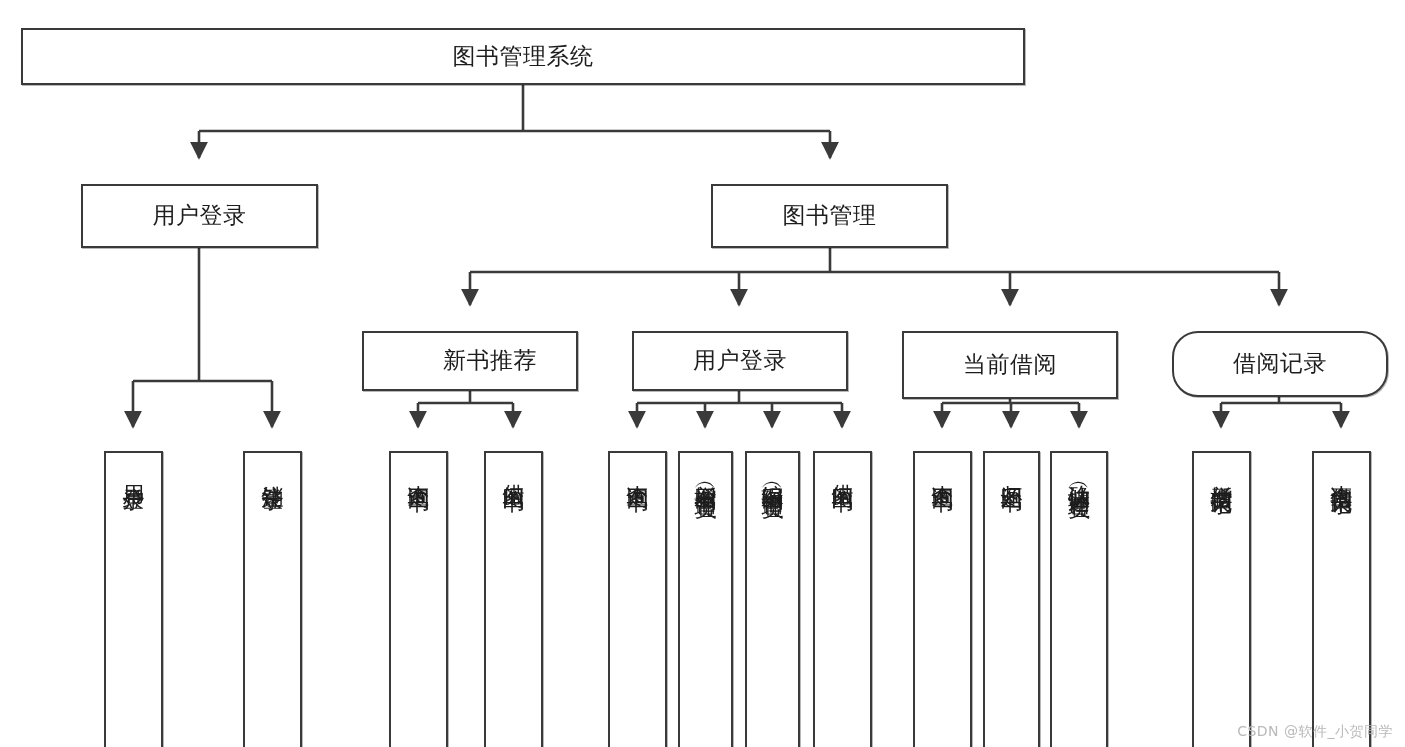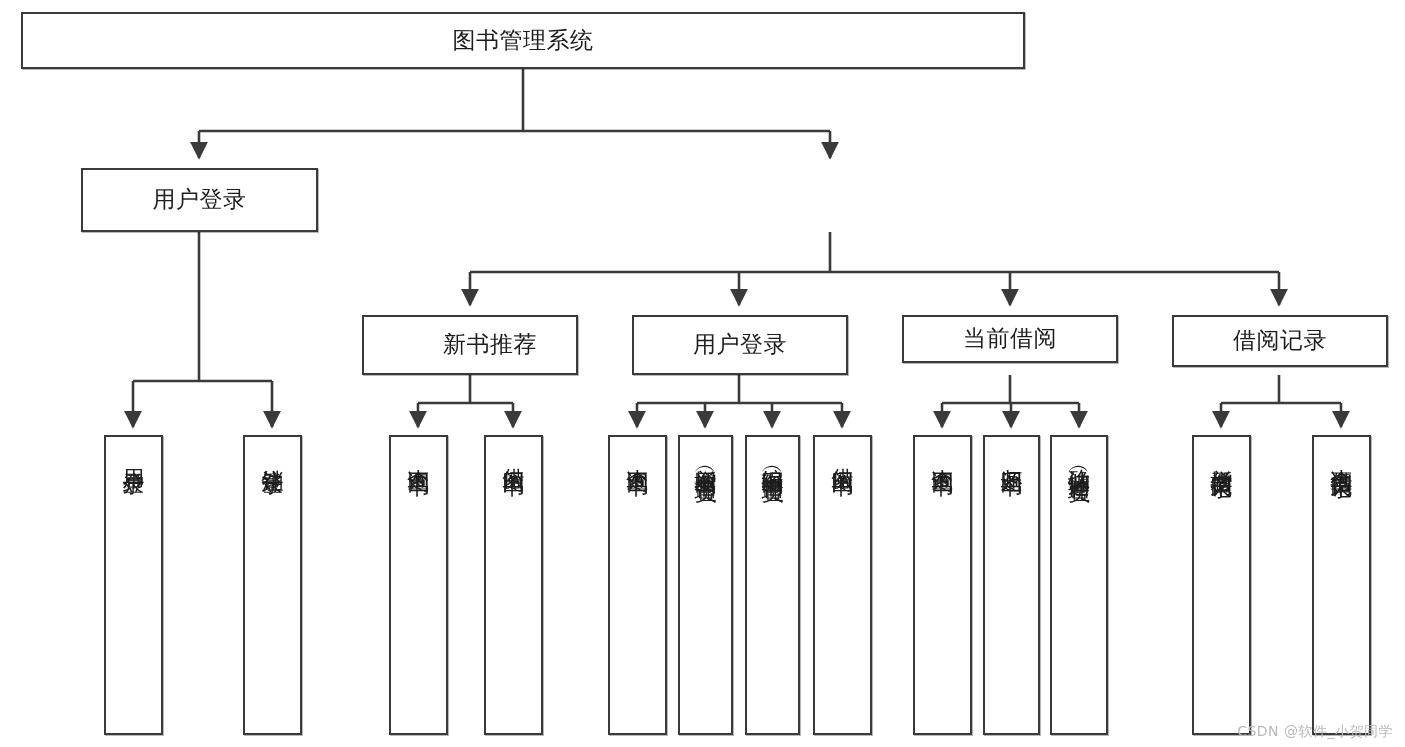--- a/index.html
+++ b/index.html
@@ -27,20 +27,21 @@
     box-sizing:border-box;
     background:#ffffff;
     border:2px solid #3a3a3a;
     display:flex;
     align-items:center;
     justify-content:center;
     text-align:center;
     color:#1d1d1d;
     z-index:3;
     box-shadow:1px 1px 0 rgba(0,0,0,0.28);
+    margin-top:16px;
   }
   .node .lbl{
     display:block;
     line-height:1.18;
     letter-spacing:0.5px;
   }
   
   .node.h .lbl{
     writing-mode:horizontal-tb;
     font-size:23px;
@@ -125,31 +126,34 @@
     </g>
   </svg>
 
   <div class="node h root" style="left:21px; top:12px; width:1004px; height:57px;">
     <span class="lbl">图书管理系统</span>
   </div>
 
   <div class="node h" style="left:81px; top:168px; width:237px; height:64px;">
     <span class="lbl">用户登录</span>
   </div>
+  <div class="node h" style="left:711px; top:168px; width:237px; height:64px;">
+    <span class="lbl">图书管理</span>
+  </div>
 
   <div class="node h" style="left:362px; top:315px; width:216px; height:60px;padding-left:40px;">
     <span class="lbl">新书推荐</span>
   </div>
   <div class="node h" style="left:632px; top:315px; width:216px; height:60px;">
     <span class="lbl">用户登录</span>
   </div>
-  <div class="node h" style="left:902px; top:315px; width:216px; height:48px;">
+  <div class="node h" style="left:902px; top:315px; width:216px; height:68px;">
     <span class="lbl">当前借阅</span>
   </div>
-  <div class="node h" style="left:1172px; top:315px; width:216px; height:52px;">
+  <div class="node h" style="left:1172px; top:315px; width:216px; height:66px;border-radius:26px;">
     <span class="lbl">借阅记录</span>
   </div>
 
   <div class="node v" style="left:104px; top:435px; width:59px; height:300px;">
     <span class="lbl">用户登录</span>
   </div>
   <div class="node v" style="left:243px; top:435px; width:59px; height:300px;">
     <span class="lbl">注销登录</span>
   </div>
 

